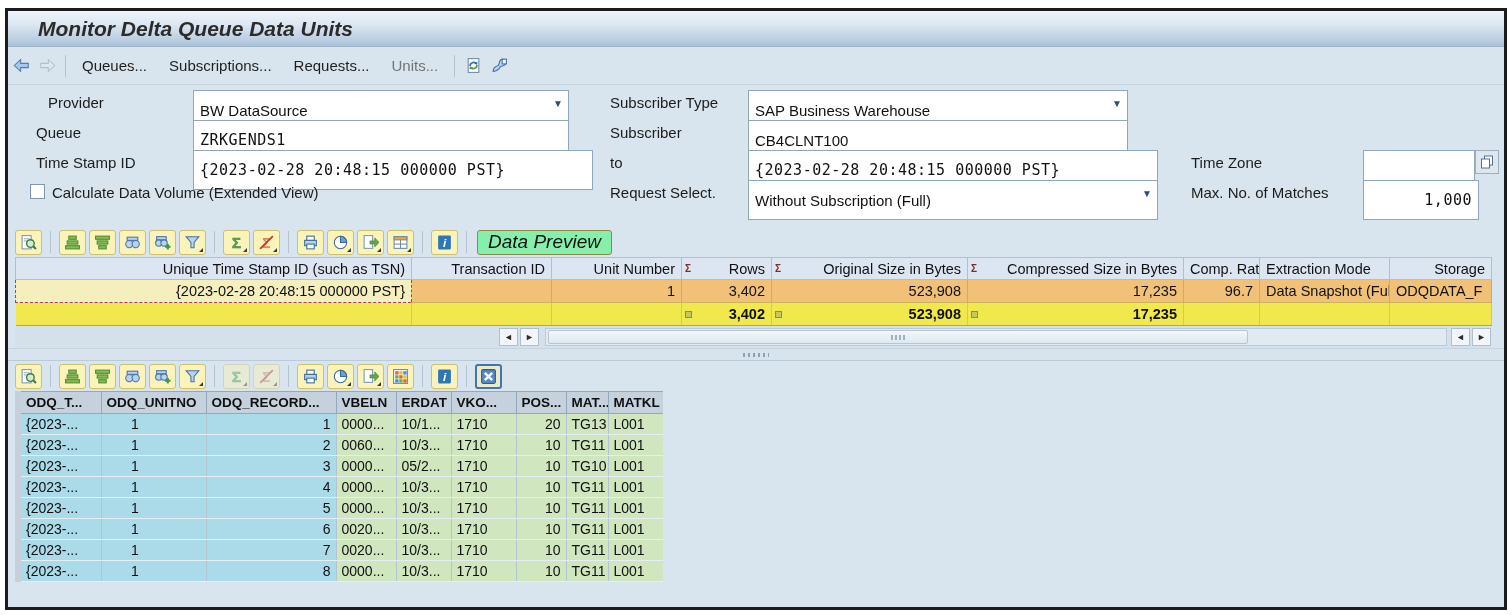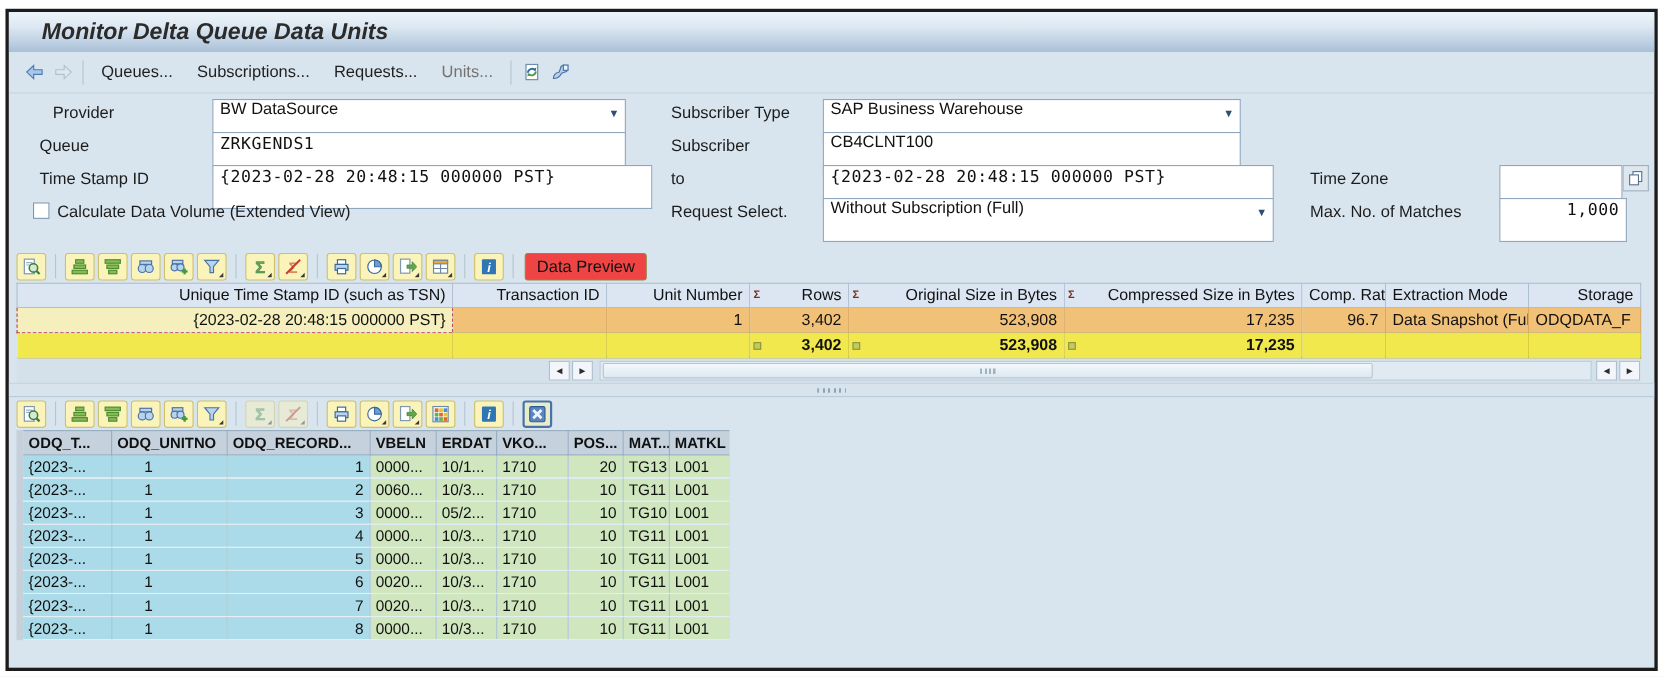--- a/index.html
+++ b/index.html
@@ -5,53 +5,53 @@
   html,body{margin:0;padding:0;background:#fff;width:1512px;height:615px;overflow:hidden;
     font-family:"Liberation Sans",sans-serif;-webkit-font-smoothing:antialiased;}
   *{box-sizing:border-box;}
   .window{position:absolute;left:5px;top:8px;width:1502px;height:602px;border:3px solid #1c1c1c;
     background:#d9e5ee;overflow:hidden;}
   
   .titlebar{height:36px;background:linear-gradient(#eef4fa 0%,#dbe7f2 40%,#b9cce0 85%,#aac1d9 100%);
     border-bottom:1px solid #9db2c6;display:flex;align-items:center;padding-left:30px;}
   .title{font-size:21px;font-weight:bold;font-style:italic;color:#2b2b2b;}
   
-  .apptb{height:38px;display:flex;align-items:center;padding-left:10px;border-bottom:1px solid #c6d4e0;}
+  .apptb{height:38px;display:flex;align-items:center;border-bottom:1px solid #c6d4e0;}
   .apptb .navbtn{border:0;background:transparent;font-size:15px;color:#1f1f1f;padding:3px 11px;
     font-family:inherit;cursor:default;}
   .apptb .navbtn.off{color:#737373;}
   .vsep{width:1px;height:22px;background:#b4c4d2;margin:0 5px;flex:0 0 auto;}
   .nico{width:24px;height:22px;display:flex;align-items:center;justify-content:center;margin:0 1px;}
   .nico svg{width:20px;height:18px;}
   
   .formarea{position:relative;height:142px;padding-top:4px;}
   .frow{position:relative;height:30px;}
   .flabel{position:absolute;top:5px;font-size:15px;color:#1c1c1c;white-space:nowrap;}
   .field{position:absolute;top:1px;height:40px;background:#fff;border:1px solid #8fa6bc;
-    display:flex;padding:0 6px;font-size:15px;color:#111;}
+    display:flex;align-items:center;padding:0 6px;font-size:15px;color:#111;}
   .field .fv{white-space:nowrap;overflow:hidden;}
   .mono{font-family:"DejaVu Sans Mono","Liberation Mono",monospace;font-size:15px;letter-spacing:.5px;}
   .combo .caret{position:absolute;right:5px;top:7px;font-size:10px;color:#2e4f72;}
   .num{justify-content:flex-end;}
   .cbx{position:absolute;left:22px;top:5px;width:15px;height:15px;background:#fff;border:1px solid #7e97ad;}
   .cblabel{position:absolute;left:44px;top:5px;font-size:15px;color:#1c1c1c;}
   .tzbtn{position:absolute;top:1px;width:24px;height:24px;background:#dfe7ee;border:1px solid #9db0c2;
     display:flex;align-items:center;justify-content:center;}
   .tzbtn svg{width:16px;height:16px;}
   
   .alvtb{height:30px;display:flex;align-items:center;gap:3px;padding:0 4px;margin-left:3px;}
   .ibtn{width:27px;height:25px;background:#faf3ba;border:1px solid #cdc06e;border-radius:3px;
     position:relative;display:flex;align-items:center;justify-content:center;flex:0 0 auto;}
   .ibtn.off{opacity:.45;}
   .ibtn.pressed{border:2px solid #4a72a8;background:#e8edc9;}
   .ibtn.dd::after{content:"";position:absolute;right:2px;bottom:2px;border-top:4px solid transparent;
     border-right:4px solid #3a3a3a;}
   .ig svg{width:17px;height:17px;display:block;}
-  .dpbtn{height:25px;padding:0 10px;background:#ef4444;border:1px solid #8f8747;border-radius:3px;
-    font-size:15px;color:#111;font-family:inherit;margin-left:2px;}
+  .dpbtn{height:25px;padding:0 10px;background:#86efac;border:1px solid #8f8747;border-radius:3px;
+    font-size:19px;color:#111;font-family:inherit;margin-left:2px;font-style:italic;}
   
   .grid1wrap{margin-left:7px;width:1476px;}
   table{border-collapse:collapse;table-layout:fixed;}
   .grid1{width:1476px;font-size:14.5px;}
   .grid1 th{background:#dce6f3;border:1px solid #aebfd0;border-left:none;font-weight:normal;
     padding:2px 6px;height:22px;white-space:nowrap;overflow:hidden;position:relative;color:#111;}
   .grid1 th:first-child{border-left:1px solid #aebfd0;}
   .grid1 td{padding:2px 6px;height:23px;white-space:nowrap;overflow:hidden;position:relative;color:#111;}
   .grid1 tr.drow td{background:#f1c178;border-right:1px solid #dca75c;border-bottom:1px solid #cdb25e;}
   .grid1 tr.drow td.sel{background:#f5efbd;border:1px dashed #c43b3b;}

